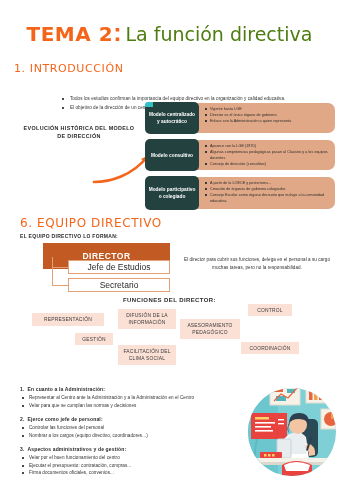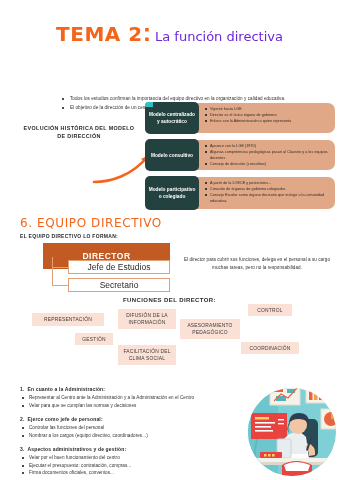--- a/index.html
+++ b/index.html
@@ -20,21 +20,21 @@
     white-space:nowrap;
   }
   .title-main{
     font-size:20px;font-weight:bold;
     color:#f4651a;
     letter-spacing:0.5px;
     font-family:"DejaVu Sans", sans-serif;
   }
   .title-colon{font-size:25px;font-weight:bold;color:#f4651a;}
   .title-sub{
-    font-size:13px;color:#6d28d9;
+    font-size:19px;color:#4d7c0f;
     font-family:"DejaVu Sans", sans-serif;
     margin-left:4px;
   }
 
   
   .sec-heading{
     position:absolute;
     color:#f4651a;
     font-size:11px;
     letter-spacing:0.6px;
@@ -208,20 +208,21 @@
 </style>
 </head>
 <body>
 
 <div class="page">
 
   <div class="title-row">
     <span class="title-main">TEMA 2</span><span class="title-colon">:</span><span class="title-sub">La función directiva</span>
   </div>
 
+  <div class="sec-heading" id="sec1">1. INTRODUCCIÓN</div>
 
   <ul class="intro">
     <li>Todos los estudios confirman la importancia del equipo directivo en la organización y calidad educativa.</li>
     <li>El objetivo de la dirección de un centro, es "conseguir que todos los alumnos aprendan más y mejor"</li>
   </ul>
 
   <div class="evo-label">EVOLUCIÓN HISTÓRICA DEL MODELO DE DIRECCIÓN</div>
 
   <svg class="evo-arrow" viewBox="0 0 72 44">
     <path d="M2 40 C 18 40, 40 34, 56 14" stroke="#f4651a" stroke-width="2.6" fill="none" stroke-linecap="round"></path>

